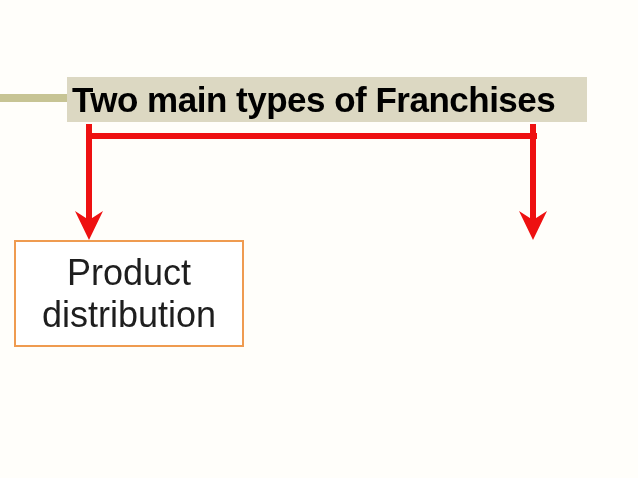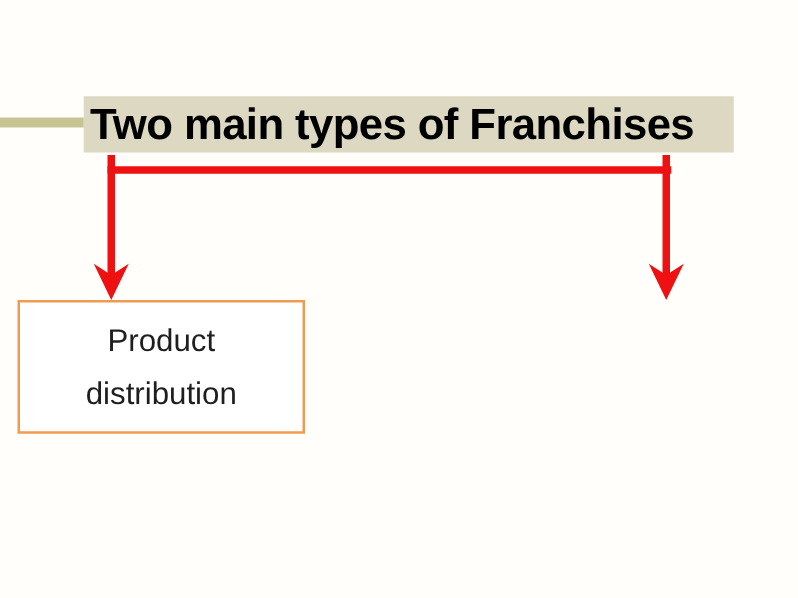--- a/index.html
+++ b/index.html
@@ -68,21 +68,21 @@
     height: 107px;
     box-sizing: border-box;
     border: 2px solid #ef9b50;
     background: #ffffff;
     display: flex;
     align-items: center;
     justify-content: center;
     text-align: center;
   }
   .type-box .box-label {
-    font-size: 25px;
+    font-size: 36px;
     line-height: 42px;
     color: #1e1e1e;
     white-space: pre-line;
   }
   .box-left  { left: 14px;  top: 240px; }
   .box-right { left: 395px; top: 241px; }
 </style>
 </head>
 <body>
 

